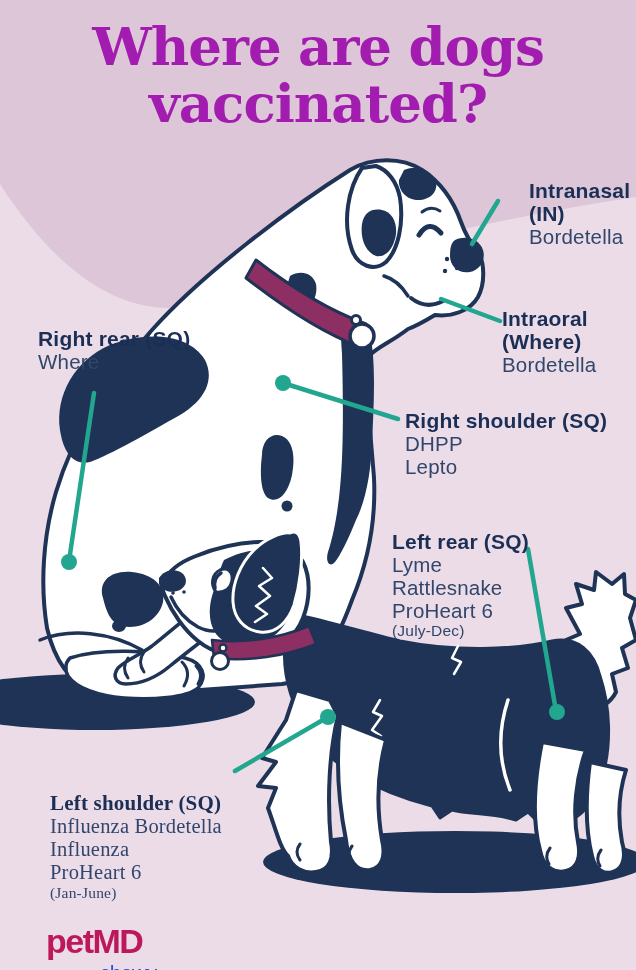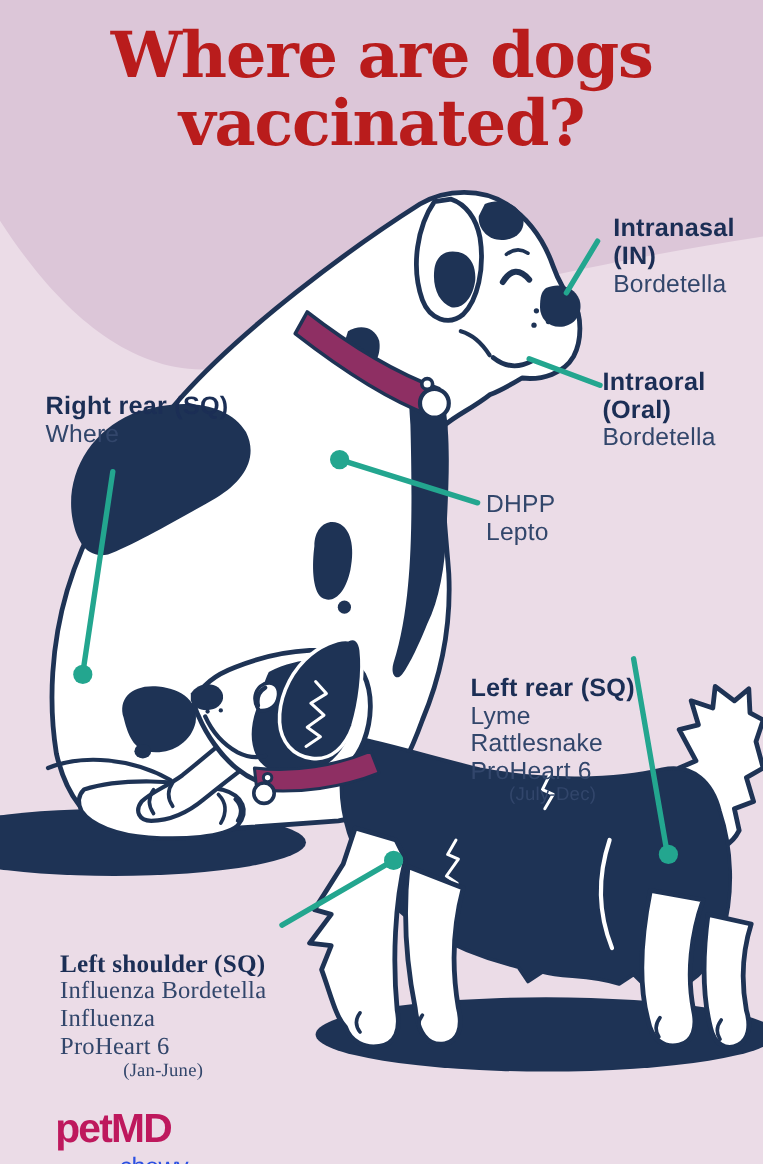--- a/index.html
+++ b/index.html
@@ -2,30 +2,30 @@
 <html><head>
 <meta charset="utf-8">
 <style>
   html,body{margin:0;padding:0;}
   body{width:636px;height:970px;overflow:hidden;}
   #poster{position:relative;width:636px;height:970px;background:#EBDCE7;
           font-family:"Liberation Sans",sans-serif;}
   #scene{position:absolute;left:0;top:0;}
   .title{position:absolute;left:0;top:18px;width:636px;text-align:center;
          font-family:"DejaVu Serif",serif;font-weight:700;
-         font-size:53px;line-height:57px;letter-spacing:-1px;color:#b91c1c;}
+         font-size:53px;line-height:57px;letter-spacing:-1px;color:#a21caf;}
   .co{position:absolute;color:#32466B;font-size:20.5px;line-height:23px;letter-spacing:.2px;}
   .co .hd{display:block;font-weight:700;color:#1B2E55;font-size:21px;}
   .co .it{display:block;}
-  .co .note{display:block;font-size:15.5px;line-height:18px;text-align:center;}
-  #co-intranasal{left:511px;top:179px;}
+  .co .note{display:block;font-size:15.5px;line-height:18px;}
+  #co-intranasal{left:529px;top:179px;}
   #co-intraoral{left:502px;top:307px;}
   #co-right-rear{left:38px;top:327px;}
   #co-right-shoulder{left:405px;top:409px;}
-  #co-left-rear{left:392px;top:530px;margin-top:32px;}
+  #co-left-rear{left:392px;top:530px;}
   #co-left-shoulder{left:50px;top:792px;font-family:Liberation Serif, serif;}
   .logo{position:absolute;left:46px;top:886px;}
   .logo .brand{font-weight:700;font-size:34px;line-height:38px;letter-spacing:-1.5px;color:#be185d;margin-top:36px;}
   .logo .byline{padding-left:37px;margin-top:1px;}
   .logo .by{font-size:11px;color:#b91c1c;margin-right:5px;}
   .logo .chewy{font-weight:400;font-size:21px;letter-spacing:-.5px;color:#2B50E2;}
 </style>
 </head>
 <body>
 
@@ -161,30 +161,31 @@
   </div>
 
   <div class="co" id="co-intranasal">
     <span class="hd">Intranasal</span>
     <span class="hd">(IN)</span>
     <span class="it">Bordetella</span>
   </div>
 
   <div class="co" id="co-intraoral">
     <span class="hd">Intraoral</span>
-    <span class="hd">(Oral)</span>
+    <span class="hd">(Where)</span>
     <span class="it">Bordetella</span>
   </div>
 
   <div class="co" id="co-right-rear">
     <span class="hd">Right rear (SQ)</span>
     <span class="it">Where</span>
   </div>
 
   <div class="co" id="co-right-shoulder">
+    <span class="hd">Right shoulder (SQ)</span>
     <span class="it">DHPP</span>
     <span class="it">Lepto</span>
   </div>
 
   <div class="co" id="co-left-rear">
     <span class="hd">Left rear (SQ)</span>
     <span class="it">Lyme</span>
     <span class="it">Rattlesnake</span>
     <span class="it">ProHeart 6</span>
     <span class="note">(July-Dec)</span>

